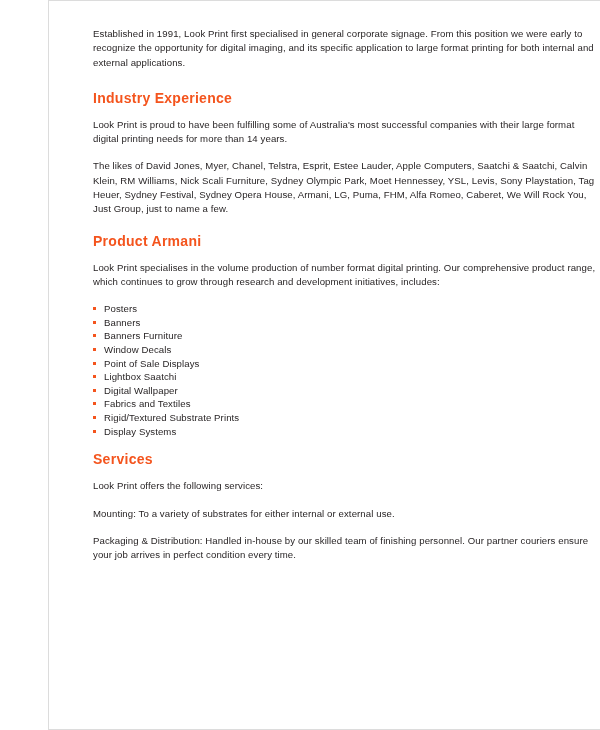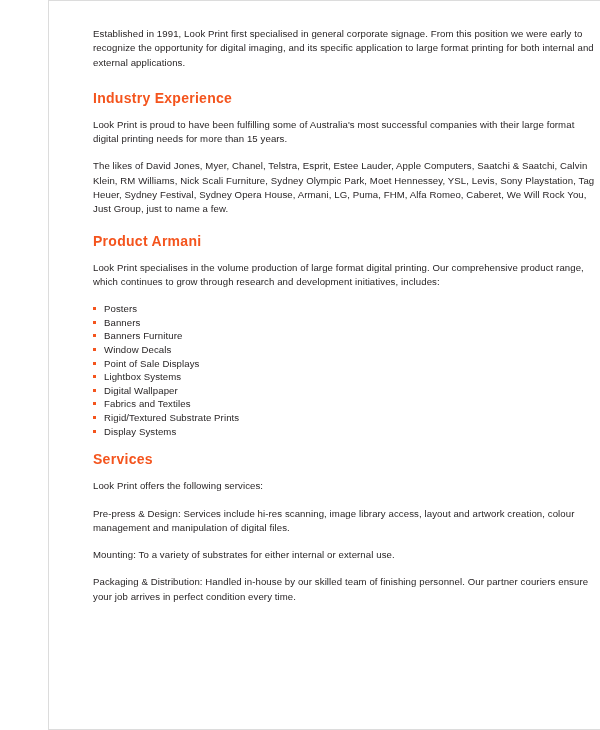--- a/index.html
+++ b/index.html
@@ -79,43 +79,42 @@
 <body>
 
 <div id="page">
   <div class="doc-body">
 
     <p class="para">Established in 1991, Look Print first specialised in general corporate signage. From this position we were early to recognize the opportunity for digital imaging, and its specific application to large format printing for both internal and external applications.</p>
 
     <div class="spacer-lg"></div>
 
     <h2 class="section-heading">Industry Experience</h2>
-    <p class="para">Look Print is proud to have been fulfilling some of Australia's most successful companies with their large format digital printing needs for more than 15 years.</p>
+    <p class="para">Look Print is proud to have been fulfilling some of Australia's most successful companies with their large format digital printing needs for more than 14 years.</p>
     <p class="para">The likes of David Jones, Myer, Chanel, Telstra, Esprit, Estee Lauder, Apple Computers, Saatchi &amp; Saatchi, Calvin Klein, RM Williams, Nick Scali Furniture, Sydney Olympic Park, Moet Hennessey, YSL, Levis, Sony Playstation, Tag Heuer, Sydney Festival, Sydney Opera House, Armani, LG, Puma, FHM, Alfa Romeo, Caberet, We Will Rock You, Just Group, just to name a few.</p>
 
     <div class="spacer-md"></div>
 
     <h2 class="section-heading">Product Armani</h2>
-    <p class="para">Look Print specialises in the volume production of large format digital printing. Our comprehensive product range, which continues to grow through research and development initiatives, includes:</p>
+    <p class="para">Look Print specialises in the volume production of number format digital printing. Our comprehensive product range, which continues to grow through research and development initiatives, includes:</p>
 
     <ul class="bullet-list">
       <li><span class="bullet-marker"></span><span>Posters</span></li>
       <li><span class="bullet-marker"></span><span>Banners</span></li>
       <li><span class="bullet-marker"></span><span>Banners Furniture</span></li>
       <li><span class="bullet-marker"></span><span>Window Decals</span></li>
       <li><span class="bullet-marker"></span><span>Point of Sale Displays</span></li>
-      <li><span class="bullet-marker"></span><span>Lightbox Systems</span></li>
+      <li><span class="bullet-marker"></span><span>Lightbox Saatchi</span></li>
       <li><span class="bullet-marker"></span><span>Digital Wallpaper</span></li>
       <li><span class="bullet-marker"></span><span>Fabrics and Textiles</span></li>
       <li><span class="bullet-marker"></span><span>Rigid/Textured Substrate Prints</span></li>
       <li><span class="bullet-marker"></span><span>Display Systems</span></li>
     </ul>
 
     <div class="spacer-lg"></div>
 
     <h2 class="section-heading">Services</h2>
     <p class="para">Look Print offers the following services:</p>
-    <p class="para">Pre-press &amp; Design: Services include hi-res scanning, image library access, layout and artwork creation, colour management and manipulation of digital files.</p>
     <p class="para">Mounting: To a variety of substrates for either internal or external use.</p>
     <p class="para">Packaging &amp; Distribution: Handled in-house by our skilled team of finishing personnel. Our partner couriers ensure your job arrives in perfect condition every time.</p>
 
   </div>
 </div>
 
 </body></html>

